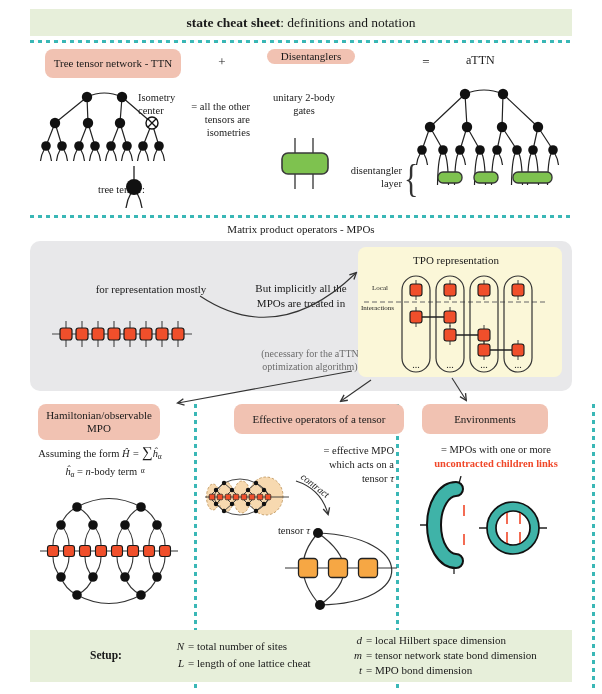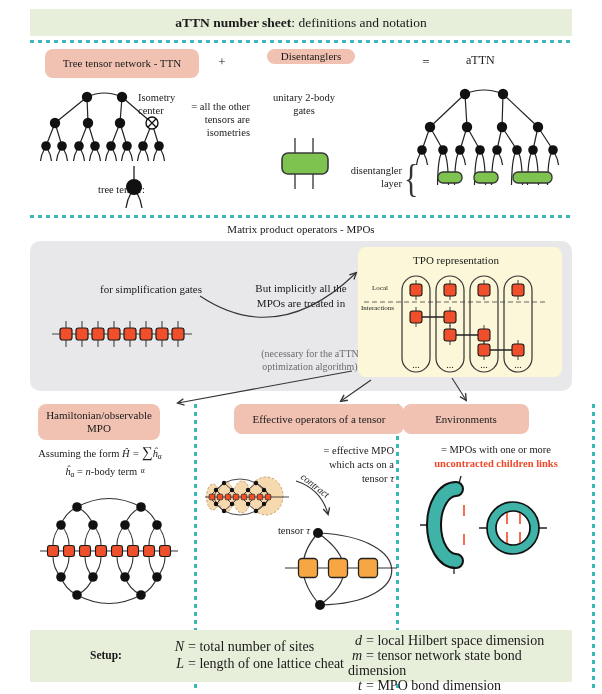--- a/index.html
+++ b/index.html
@@ -20,33 +20,33 @@
   .tiny{font-size:7px;line-height:8px;color:#222;}
   .grey{color:#6b6b6b;font-size:10px;line-height:13px;}
   .it{font-style:italic;}
   .redtext{color:#f0482a;font-weight:bold;}
   .sum{font-size:15px;}
   .subsc{font-size:7.5px;vertical-align:-2px;}
   .sumsub{font-size:7.5px;vertical-align:2px;margin-left:1px;}
   .sym{display:inline-block;width:14px;text-align:right;font-style:italic;margin-right:4px;}
   .brace{font-size:30px;transform:scaleY(1.3);transform-origin:top left;color:#333;}
   svg{display:block;}
-  .setupline{font-size:14px;font-family:Liberation Serif, serif;}
+  .setupline{font-size:11px;font-family:Liberation Serif, serif;}
 </style>
 </head>
 <body>
 
 <div class="page">
 
   <div class="abs band" style="left:30px;top:9px;width:542px;height:27px;">
-    <div style="font-size:13.5px;"><b>aTTN number sheet</b><span>: definitions and notation</span></div>
+    <div style="font-size:13.5px;"><b>state cheat sheet</b><span>: definitions and notation</span></div>
   </div>
   <div class="abs hdash" style="left:30px;top:40px;width:542px;"></div>
 
-  <div class="abs pinkbox" style="left:45px;top:49px;width:154px;height:29px;">
+  <div class="abs pinkbox" style="left:45px;top:49px;width:136px;height:29px;">
       <span>Tree tensor network - TTN</span>
     </div>
   <div class="abs center" style="left:210px;top:54px;width:24px;font-size:13px;"><span>+</span></div>
   <div class="abs pinkbox" style="left:267px;top:49px;width:88px;height:15px;">
       <span>Disentanglers</span>
     </div>
   <div class="abs center" style="left:414px;top:54px;width:24px;font-size:13px;"><span>=</span></div>
   <div class="abs" style="left:466px;top:53px;font-size:12px;"><span>aTTN</span></div>
 
   <svg class="abs" style="left:28px;top:88px;" width="150" height="80" viewBox="0 0 150 80">
@@ -149,21 +149,21 @@
       <div>layer</div>
   </div>
   <div class="abs brace" style="left:404px;top:157px;"><span>{</span></div>
 
   <div class="abs hdash" style="left:30px;top:215px;width:542px;"></div>
   <div class="abs t11 center" style="left:30px;top:222px;width:542px;"><span>Matrix product operators - MPOs</span></div>
 
   <div class="abs greybox" style="left:30px;top:241px;width:542px;height:150px;"></div>
 
   <div class="abs t11 center" style="left:62px;top:282px;width:178px;">
-    <div>for simplification gates</div>
+    <div>for representation mostly</div>
   </div>
 
   <svg class="abs" style="left:52px;top:318px;" width="140" height="32" viewBox="0 0 140 32">
     <path d="M0,16 L140,16" stroke="#444" stroke-width="1.2"></path>
     <g stroke="#444" stroke-width="1.1">
       <path d="M14,3 L14,10 M14,22 L14,29 M30,3 L30,10 M30,22 L30,29 M46,3 L46,10 M46,22 L46,29 M62,3 L62,10 M62,22 L62,29
                M78,3 L78,10 M78,22 L78,29 M94,3 L94,10 M94,22 L94,29 M110,3 L110,10 M110,22 L110,29 M126,3 L126,10 M126,22 L126,29"></path>
     </g>
     <g fill="#f04f2b" stroke="#1a1a1a" stroke-width="1.2">
       <rect x="8" y="10" width="12" height="12" rx="2.5"></rect>
@@ -232,21 +232,21 @@
   <div class="abs vdash" style="left:396px;top:404px;height:288px;"></div>
   <div class="abs vdash" style="left:592px;top:404px;height:288px;"></div>
 
   <div class="abs pinkbox" style="left:38px;top:404px;width:122px;height:36px;">
     <div>Hamiltonian/observable</div>
       <div>MPO</div>
   </div>
   <div class="abs pinkbox" style="left:213px;top:404px;width:170px;height:30px;margin-left:21px;">
     <span>Effective operators of a tensor</span>
   </div>
-  <div class="abs pinkbox" style="left:403px;top:404px;width:126px;height:30px;text-align:center;">
+  <div class="abs pinkbox" style="left:422px;top:404px;width:126px;height:30px;text-align:center;">
     <span>Environments</span>
   </div>
 
   <div class="abs t105 center" style="left:32px;top:446px;width:136px;">
     <span>Assuming the form</span>&nbsp;<span class="it">Ĥ =</span>
     <span class="sum">∑</span><span class="it">ĥ</span><span class="subsc">α</span>
   </div>
   <div class="abs t105 center" style="left:42px;top:464px;width:126px;">
     <span class="it">ĥ</span><span class="subsc">α</span>
     <span>=</span> <span class="it">n</span><span>-body term</span>

